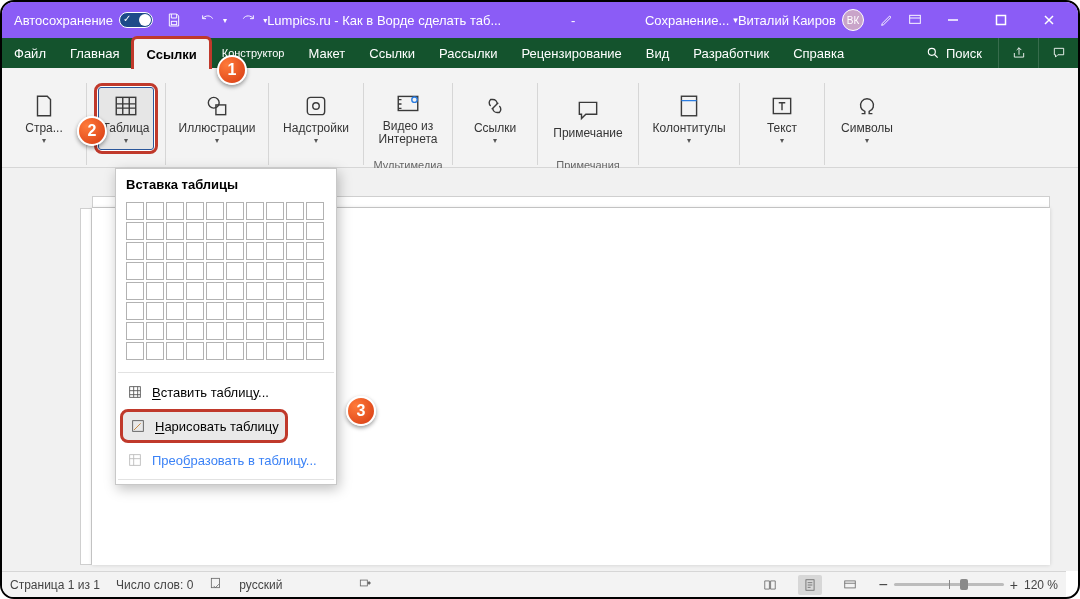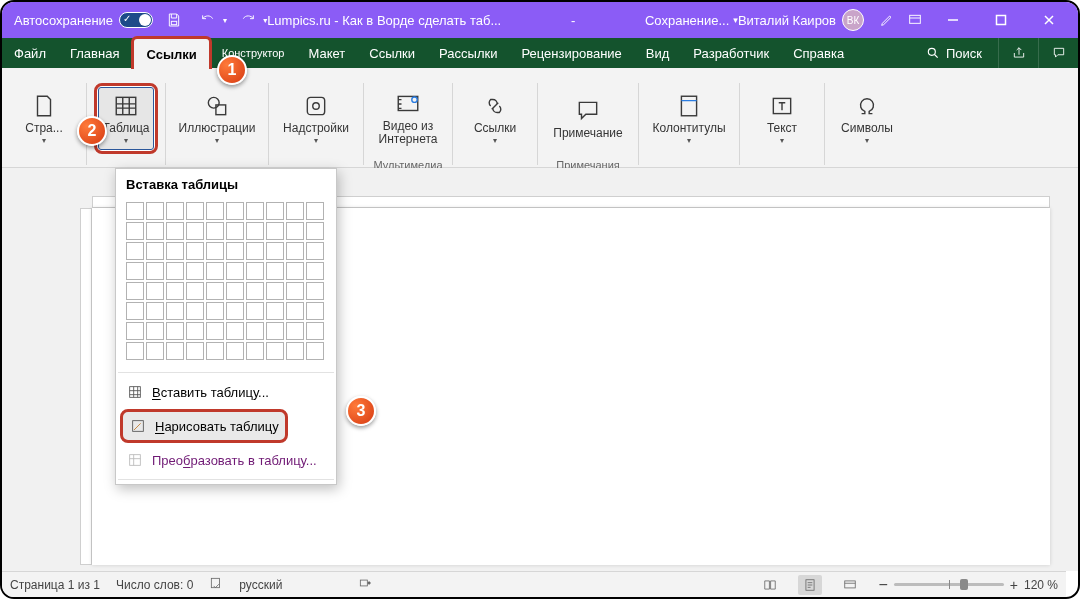--- a/index.html
+++ b/index.html
@@ -60,21 +60,21 @@
   .ruler-v{position:absolute;left:78px;top:40px;bottom:6px;width:12px;background:#fff;border:1px solid #cfcfcf;}
 
   
   .dropdown{position:absolute;left:113px;top:166px;width:222px;background:#fff;border:1px solid #c8c8c8;box-shadow:2px 4px 12px rgba(0,0,0,0.25);font-size:13px;z-index:10;}
   .dd-title{padding:8px 10px 6px;font-weight:600;font-size:13px;}
   .dd-grid{padding:4px 10px 8px;}
   .gridpick{display:grid;grid-template-columns:repeat(10,18px);grid-auto-rows:18px;gap:2px;}
   .gridpick div{border:1px solid #b2b2b2;background:#fff;}
   .dd-sep{height:1px;background:#e2e2e2;margin:4px 2px;}
   .dd-item{display:flex;align-items:center;gap:8px;padding:6px 10px;position:relative;}
-  .dd-item.disabled{color:#701a75;}
+  .dd-item.disabled{color:#3b82f6;}
   .dd-item .mi{width:18px;height:18px;display:flex;align-items:center;justify-content:center;}
   .dd-item .mi svg{width:16px;height:16px;stroke:#555;fill:none;stroke-width:1.3;}
   .dd-item .arrow{margin-left:auto;font-size:12px;color:#666;}
   .dd-item.highlight-wrap{padding:0;}
   .dd-hl{border:3px solid #c0392b;border-radius:8px;margin:2px 4px;padding:5px 6px;display:flex;align-items:center;gap:8px;background:#e9e9e9;}
   .under{text-decoration:underline;text-underline-offset:2px;}
 
   
   .callout{position:absolute;width:30px;height:30px;border-radius:50%;background:radial-gradient(circle at 30% 30%,#ff7a3a,#d63a12);border:2px solid #fff;box-shadow:0 2px 4px rgba(0,0,0,0.4);color:#fff;font-weight:bold;display:flex;align-items:center;justify-content:center;font-size:16px;z-index:30;}
 

